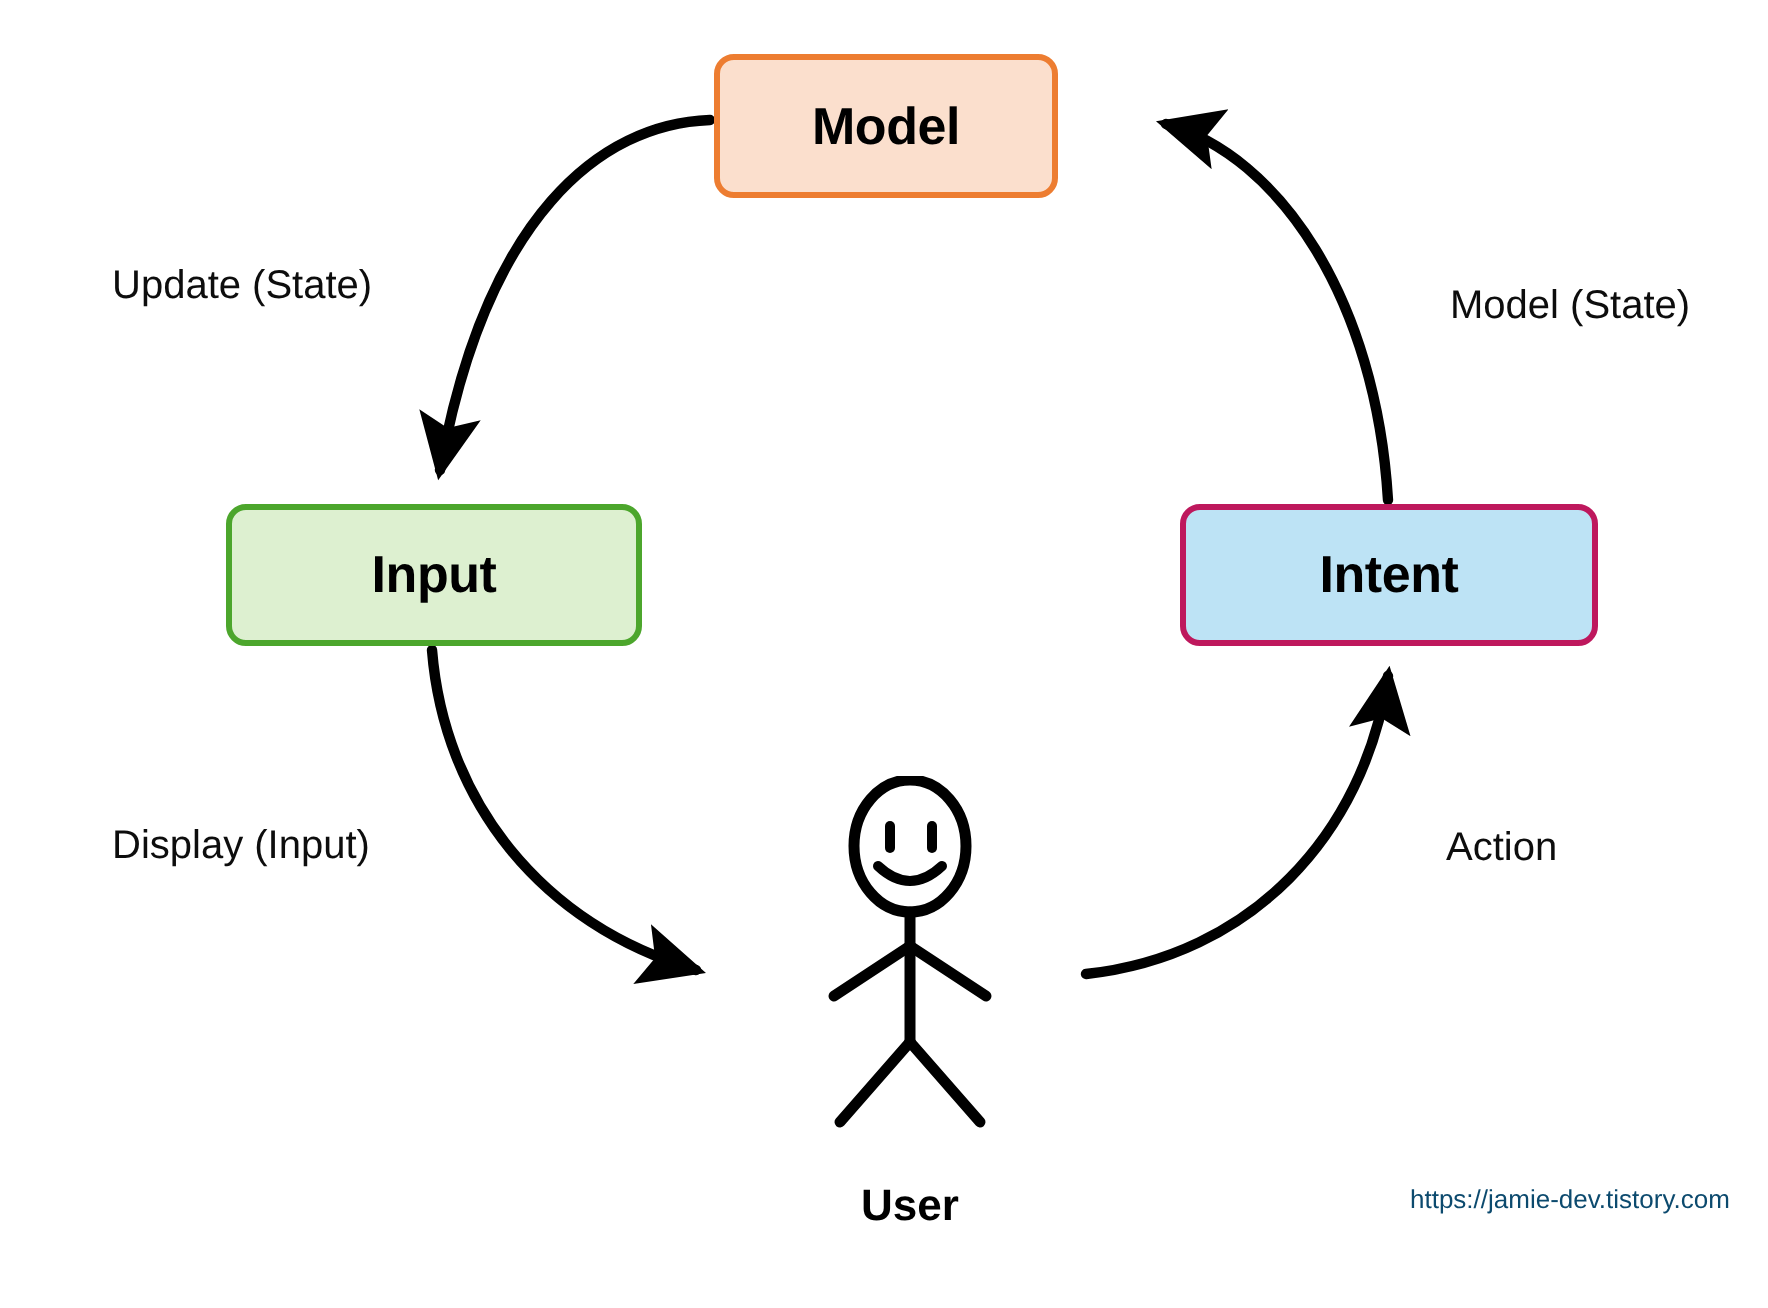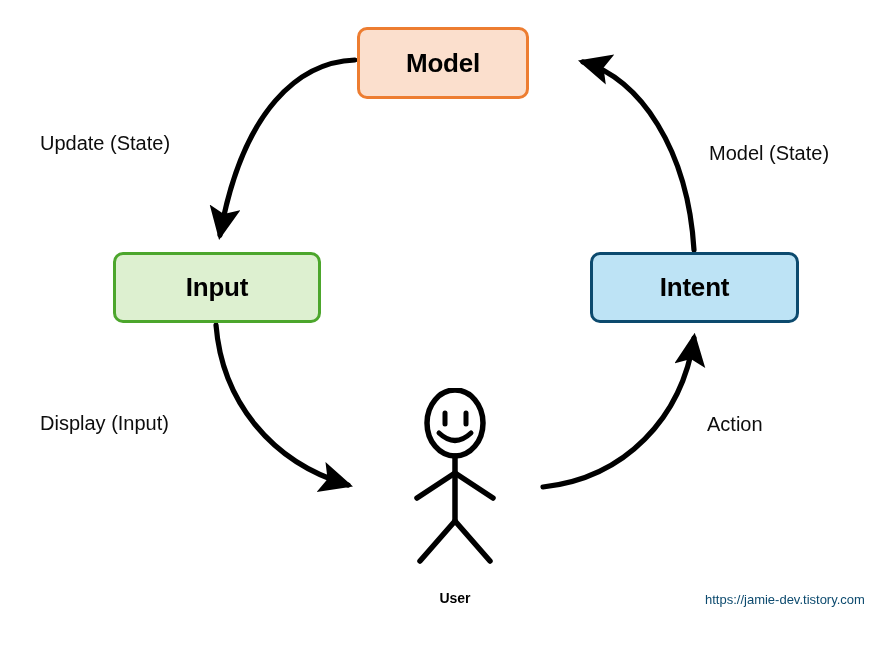--- a/index.html
+++ b/index.html
@@ -44,27 +44,28 @@
     height: 71px;
     background: #ddf0d0;
     border: 3px solid #4ca62c;
   }
   #node-intent {
     left: 590px;
     top: 252px;
     width: 209px;
     height: 71px;
     background: #bde3f5;
-    border: 3px solid #0c4a6e;
+    border: 3px solid #be185d;
   }
   .edge-label {
     position: absolute;
     font-size: 20px;
     color: #0d0d0d;
     white-space: nowrap;
+    margin-left: 16px;
   }
   #label-update   { left: 40px;  top: 132px; }
   #label-input    { left: 709px; top: 142px; }
   #label-display  { left: 40px;  top: 412px; }
   #label-action   { left: 707px; top: 413px; text-align: right; }
 
   #arrow-layer {
     position: absolute;
     left: 0;
     top: 0;
@@ -78,21 +79,21 @@
     top: 388px;
     width: 140px;
     height: 185px;
   }
   #label-user {
     position: absolute;
     left: 385px;
     top: 590px;
     width: 140px;
     text-align: center;
-    font-size: 14px;
+    font-size: 22px;
     font-weight: bold;
     color: #000000;
   }
   #watermark {
     position: absolute;
     left: 705px;
     top: 592px;
     font-size: 13px;
     color: #0c4a6e;
     white-space: nowrap;

